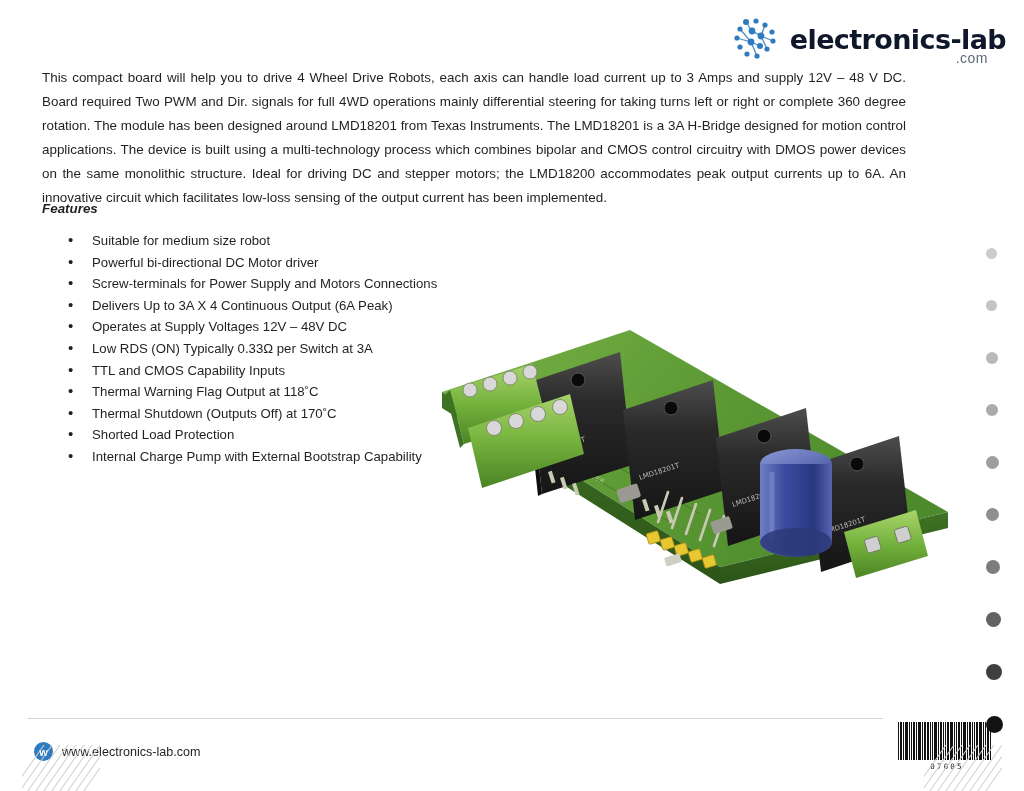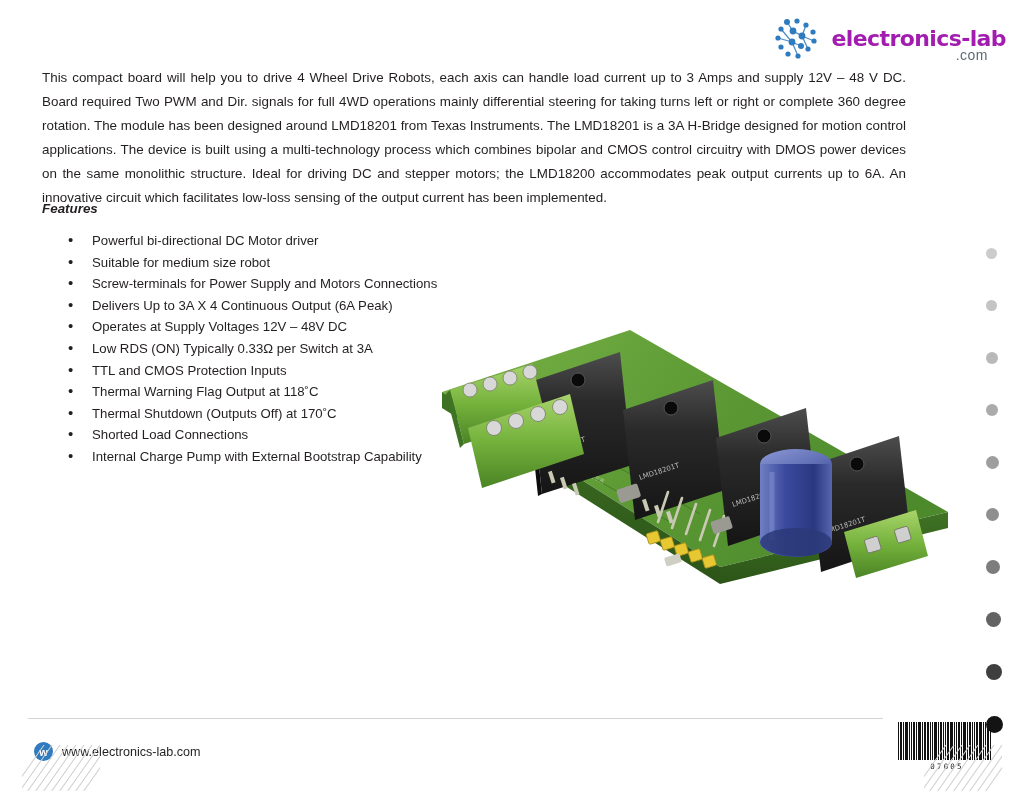--- a/index.html
+++ b/index.html
@@ -38,24 +38,24 @@
     margin-right: 8px;
     flex: none;
   }
   .logo-text-wrap {
     position: relative;
     display: flex;
     align-items: flex-end;
   }
   .logo-text {
     font-family: "DejaVu Sans", sans-serif;
-    font-size: 22px;
+    font-size: 27px;
     font-weight: bold;
     letter-spacing: -0.6px;
-    color: #a21caf;
+    color: #0f172a;
     line-height: 1;
   }
   .logo-dotcom {
     position: absolute;
     right: 18px;
     bottom: -13px;
     font-size: 14px;
     color: #5d6b75;
     letter-spacing: 0.5px;
     text-align: right;
@@ -261,30 +261,30 @@
     <div class="logo-text-wrap">
       <div class="logo-text">electronics-lab</div>
       <div class="logo-dotcom">.com</div>
     </div>
   </div>
 
   <div class="intro">This compact board will help you to drive 4 Wheel  Drive Robots, each axis can handle load current up to 3 Amps and supply 12V – 48 V DC. Board required Two PWM and Dir. signals for full 4WD operations mainly differential steering for taking turns left or right or complete 360 degree rotation. The module has been designed around LMD18201 from Texas Instruments. The LMD18201 is a 3A H-Bridge designed for motion control applications. The device is built using a multi-technology process which combines bipolar and CMOS control circuitry with DMOS power devices on the same monolithic structure. Ideal for driving DC and stepper motors; the LMD18200 accommodates peak output currents up to 6A. An innovative circuit which facilitates low-loss sensing of the output current has been implemented.</div>
 
   <div class="features-heading">Features</div>
   <ul class="features">
+    <li>Suitable for medium size robot</li>
     <li>Powerful bi-directional DC Motor driver</li>
-    <li>Suitable for medium size robot</li>
     <li>Screw-terminals for Power Supply and Motors  Connections</li>
     <li>Delivers Up to 3A X 4 Continuous Output (6A Peak)</li>
     <li>Operates at Supply Voltages 12V – 48V DC</li>
     <li>Low RDS (ON) Typically 0.33Ω per Switch at 3A</li>
-    <li>TTL and CMOS Protection Inputs</li>
+    <li>TTL and CMOS Capability Inputs</li>
     <li>Thermal Warning Flag Output at 118˚C</li>
     <li>Thermal Shutdown (Outputs Off) at 170˚C</li>
-    <li>Shorted Load Connections</li>
+    <li>Shorted Load Protection</li>
     <li>Internal Charge Pump with External Bootstrap Capability</li>
   </ul>
 
   <div class="photo">
     <svg width="545" height="390" viewBox="0 0 545 390">
       <defs>
         <linearGradient id="pcbG" x1="0" y1="0" x2="1" y2="0.4">
           <stop offset="0" stop-color="#79b247"></stop>
           <stop offset="0.5" stop-color="#5f9c36"></stop>
           <stop offset="1" stop-color="#4d8a2c"></stop>

